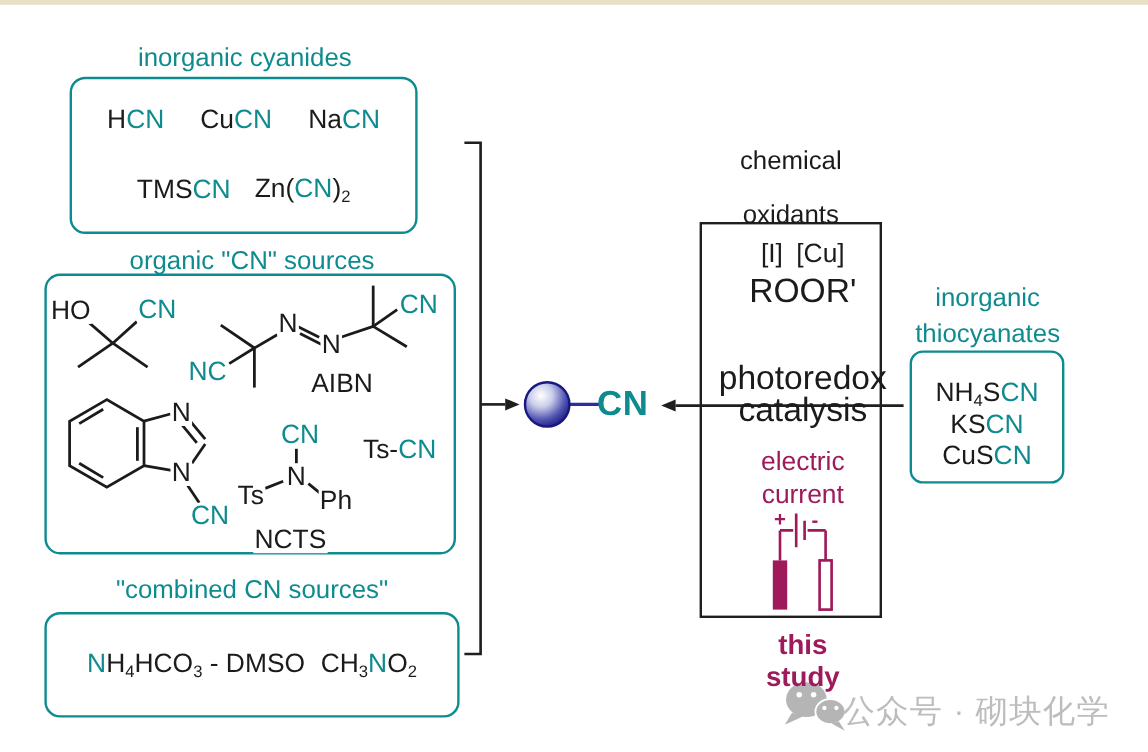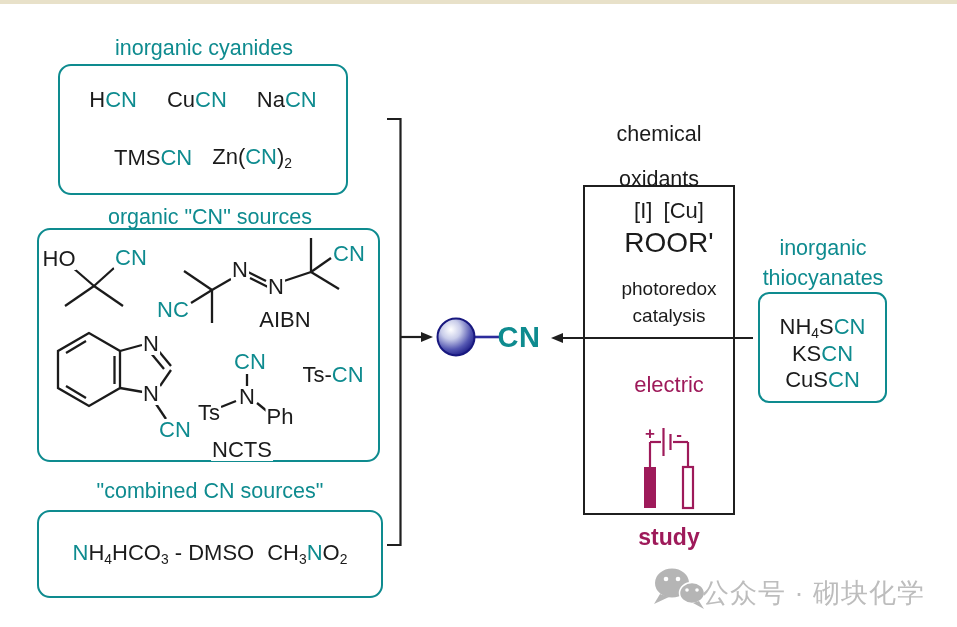--- a/index.html
+++ b/index.html
@@ -184,33 +184,35 @@
   <span style="display:block;margin-top:18px;">oxidants</span>
 </div>
 
 <div class="blackbox" style="left:583px;top:185px;width:152px;height:330px;"></div>
 
 <div class="oxtext" style="top:198px;font-size:22px;">
   <span class="metals">[I] [Cu]</span>
 </div>
 <div class="oxtext" style="top:227px;font-size:28px;">ROOR'</div>
 
-<div class="oxtext" style="top:275px;font-size:19px;line-height:27px;">
+<div class="oxtext" style="top:301px;font-size:28px;line-height:27px;">
   <span style="display:block;">photoredox</span>
   <span style="display:block;">catalysis</span>
 </div>
 
 <div class="oxtext maroont" style="top:371px;font-size:22px;line-height:27px;color:var(--maroon);">
   <span style="display:block;">electric</span>
+  <span style="display:block;">current</span>
 </div>
 
 <span class="pm" style="left:650px;top:433px;">+</span>
 <span class="pm" style="left:679px;top:434px;">-</span>
 
 <div class="oxtext study" style="top:524px;color:var(--maroon);">
+  <span style="display:block;">this</span>
   <span style="display:block;">study</span>
 </div>
 
 <div class="title tealt" style="left:753px;top:233px;width:140px;line-height:30px;">
   <span style="display:block;">inorganic</span>
   <span style="display:block;">thiocyanates</span>
 </div>
 
 <div class="tealbox" style="left:758px;top:292px;width:129px;height:111px;border-radius:11px;">
   <div class="colbox" style="padding:20px 2px;">

